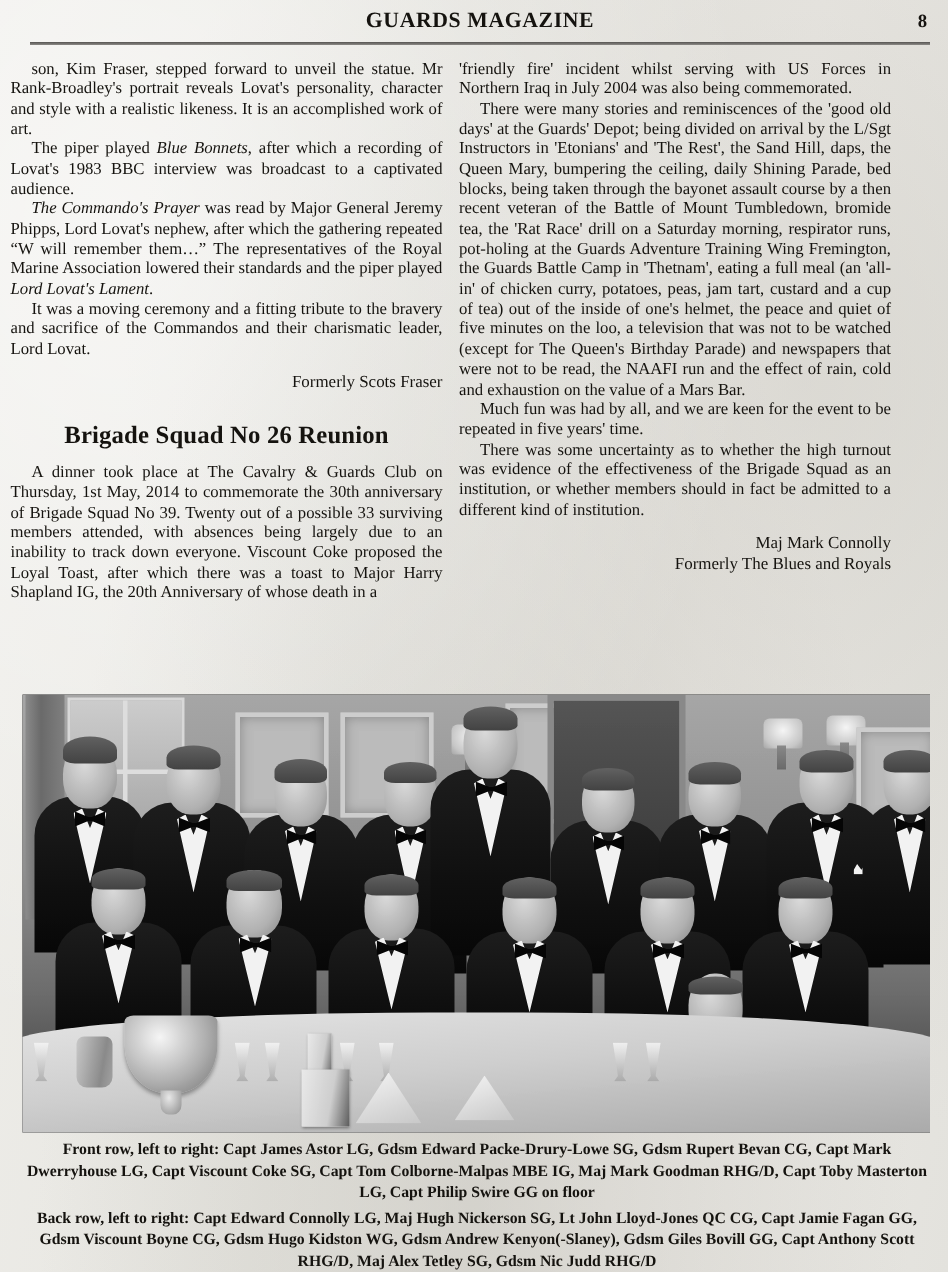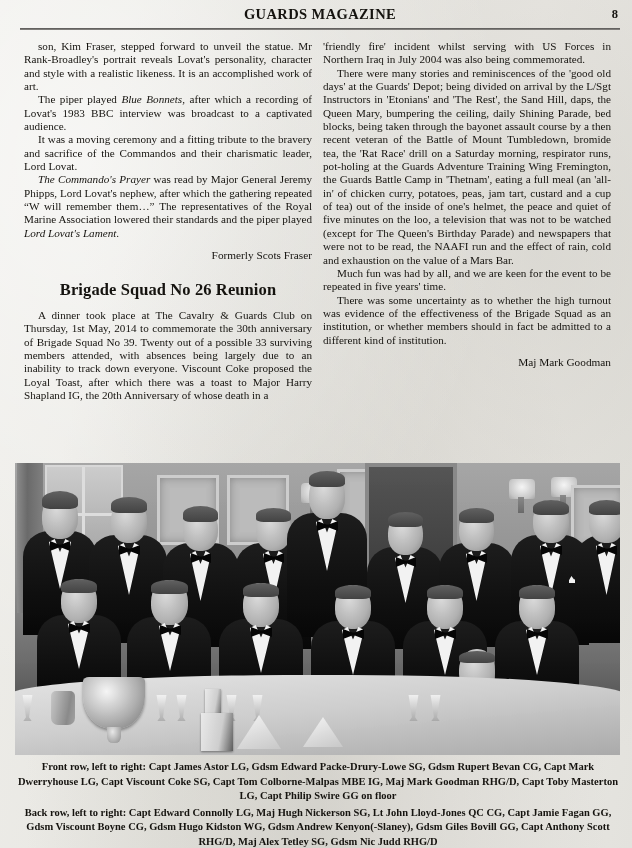--- a/index.html
+++ b/index.html
@@ -57,21 +57,21 @@
     top: 28px;
     left: 20px;
     right: 12px;
     height: 2px;
     background: linear-gradient(#565452, #8d8b87);
   }
 
   .columns {
     position: absolute;
     top: 40px;
-    left: 24px;
+    left: 7px;
     width: 594px;
     display: flex;
     gap: 11px;
   }
   .col {
     width: 288px;
     font-size: 11.15px;
     line-height: 13.35px;
     text-align: justify;
     text-justify: inter-word;
@@ -265,40 +265,41 @@
     <div class="header-title">GUARDS MAGAZINE</div>
     <div class="page-number">8</div>
   </div>
   <div class="rule"></div>
 
   <div class="columns">
 
     <div class="col">
       <p>son, Kim Fraser, stepped forward to unveil the statue. Mr Rank-Broadley's portrait reveals Lovat's personality, character and style with a realistic likeness. It is an accomplished work of art.</p>
       <p>The piper played <i>Blue Bonnets</i>, after which a recording of Lovat's 1983 BBC interview was broadcast to a captivated audience.</p>
+      <p><i>The Commando's Prayer</i> was read by Major General Jeremy Phipps, Lord Lovat's nephew, after which the gathering repeated “W  will remember them…” The representatives of the Royal Marine Association lowered their standards and the piper played <i>Lord Lovat's Lament</i>.</p>
       <p>It was a moving ceremony and a fitting tribute to the bravery and sacrifice of the Commandos and their charismatic leader, Lord Lovat.</p>
-      <p><i>The Commando's Prayer</i> was read by Major General Jeremy Phipps, Lord Lovat's nephew, after which the gathering repeated “W  will remember them…” The representatives of the Royal Marine Association lowered their standards and the piper played <i>Lord Lovat's Lament</i>.</p>
 
       <div class="signature">
         <div>Formerly Scots Fraser</div>
       </div>
 
       <div class="section-heading">Brigade Squad No 26 Reunion</div>
 
       <p>A dinner took place at The Cavalry &amp; Guards Club on Thursday, 1st May, 2014 to commemorate the 30th anniversary of Brigade Squad No 39.  Twenty out of a possible 33 surviving members attended, with absences being largely due to an inability to track down everyone.  Viscount Coke proposed the Loyal Toast, after which there was a toast to Major Harry Shapland IG, the 20th Anniversary of whose death in a</p>
     </div>
 
     <div class="col">
       <p class="no-indent">'friendly fire' incident whilst serving with US Forces in Northern Iraq in July 2004 was also being commemorated.</p>
       <p>There were many stories and reminiscences of the 'good old days' at the Guards' Depot;  being divided on arrival by the L/Sgt Instructors in 'Etonians' and 'The Rest', the Sand Hill, daps, the Queen Mary, bumpering the ceiling, daily Shining Parade, bed blocks, being taken through the bayonet assault course by a then recent veteran of the Battle of Mount Tumbledown, bromide tea, the 'Rat Race' drill on a Saturday morning, respirator runs, pot-holing at the Guards Adventure Training Wing Fremington, the Guards Battle Camp in 'Thetnam', eating a full meal (an 'all-in' of chicken curry, potatoes, peas, jam tart, custard and a cup of tea) out of the inside of one's helmet, the peace and quiet of five minutes on the loo, a television that was not to be watched (except for The Queen's Birthday Parade) and newspapers that were not to be read, the NAAFI run and the effect of rain, cold and exhaustion on the value of a Mars Bar.</p>
       <p>Much fun was had by all, and we are keen for the event to be repeated in five years' time.</p>
       <p>There was some uncertainty as to whether the high turnout was evidence of the effectiveness of the Brigade Squad as an institution, or whether members should in fact be admitted to a different kind of institution.</p>
 
       <div class="signature">
-        <div>Maj Mark Goodman</div>
+        <div>Maj Mark Connolly</div>
+        <div>Formerly The Blues and Royals</div>
       </div>
     </div>
 
   </div>
 
   <div class="photo">
     <div class="ph-bg"></div>
 
     <div class="curtain" style="left:2px; top:0; width:26px; height:150px;"></div>
     <div class="window" style="left:30px; top:2px; width:74px; height:120px;">

